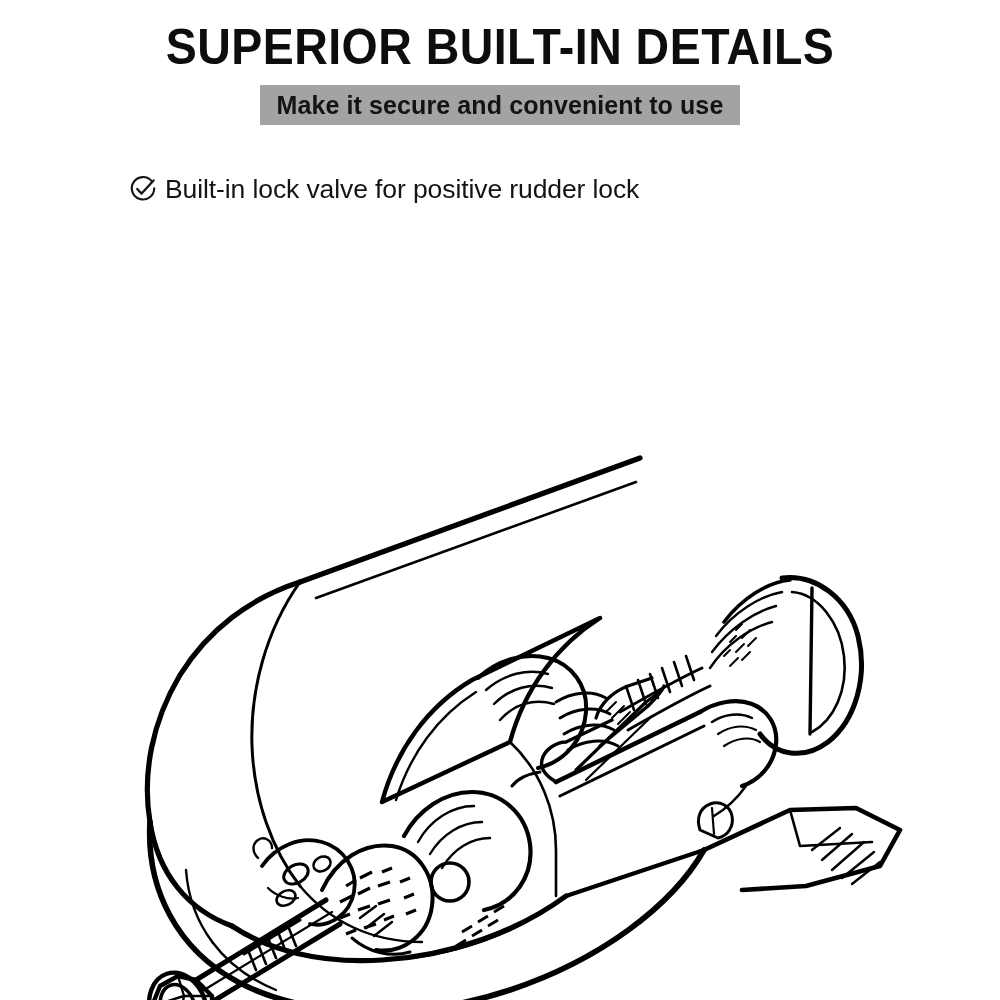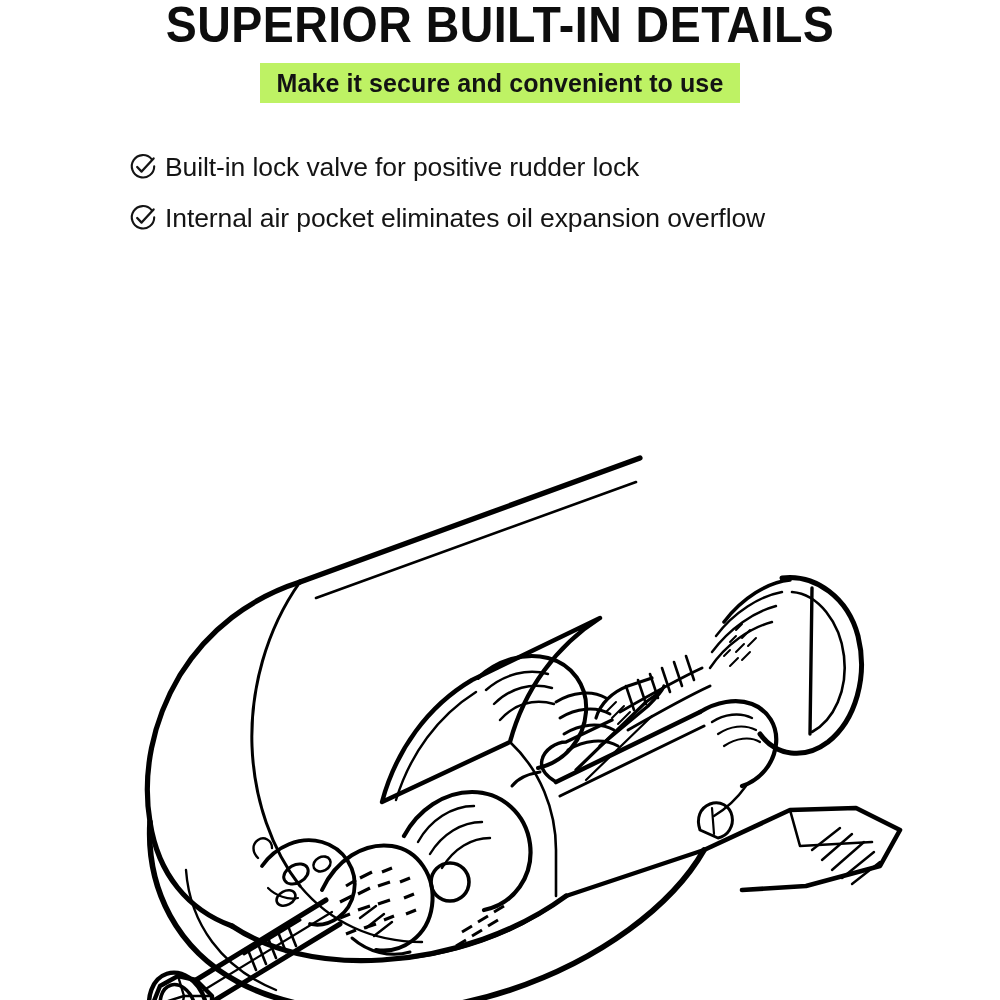--- a/index.html
+++ b/index.html
@@ -19,20 +19,21 @@
 
   .page {
     width: 1000px;
     height: 1000px;
     position: relative;
     background: #ffffff;
   }
 
   
   .header {
+    padding-top: 22px;
     text-align: center;
     border-radius: 13px;
   }
 
   .headline {
     font-family: "Liberation Sans Narrow", "Liberation Sans", sans-serif;
     font-weight: 700;
     font-size: 50px;
     line-height: 1.02;
     letter-spacing: 0.5px;
@@ -44,21 +45,21 @@
     white-space: nowrap;
   }
 
   .subhead-wrap {
     margin-top: 12px;
     text-align: center;
   }
 
   .subhead {
     display: inline-block;
-    background: #bef264;
+    background: #a3a3a3;
     color: #131313;
     font-weight: 700;
     font-size: 25px;
     line-height: 40px;
     height: 40px;
     padding: 0 17px;
     letter-spacing: 0.1px;
     white-space: nowrap;
   }
 
@@ -123,29 +124,20 @@
     <li class="feature-row">
       <span class="check-icon">
         <svg viewBox="0 0 28 28" width="28" height="28" aria-hidden="true">
           <path d="M22.6 6.1 A11.2 11.2 0 1 0 25.2 13.2" fill="none" stroke="#141414" stroke-width="2.1" stroke-linecap="round"></path>
           <path d="M8.2 14.0 L12.6 18.6 L24.6 5.4" fill="none" stroke="#141414" stroke-width="2.3" stroke-linecap="round" stroke-linejoin="round"></path>
         </svg>
       </span>
       <span class="feature-text">Built-in lock valve for positive rudder lock</span>
     </li>
 
-    <li class="feature-row">
-      <span class="check-icon">
-        <svg viewBox="0 0 28 28" width="28" height="28" aria-hidden="true">
-          <path d="M22.6 6.1 A11.2 11.2 0 1 0 25.2 13.2" fill="none" stroke="#141414" stroke-width="2.1" stroke-linecap="round"></path>
-          <path d="M8.2 14.0 L12.6 18.6 L24.6 5.4" fill="none" stroke="#141414" stroke-width="2.3" stroke-linecap="round" stroke-linejoin="round"></path>
-        </svg>
-      </span>
-      <span class="feature-text">Internal air pocket eliminates oil expansion overflow</span>
-    </li>
 
   </ul>
 
   <div class="illustration-wrap">
     <svg class="illustration" viewBox="0 0 1000 670">
       <g fill="none" stroke="#000000" stroke-width="4.2" stroke-linecap="round" stroke-linejoin="round">
 
         <path d="M300 252 C 250 268 208 300 180 345
                  C 152 392 142 444 150 492
                  C 158 544 188 580 232 596" stroke-width="5.2"></path>

